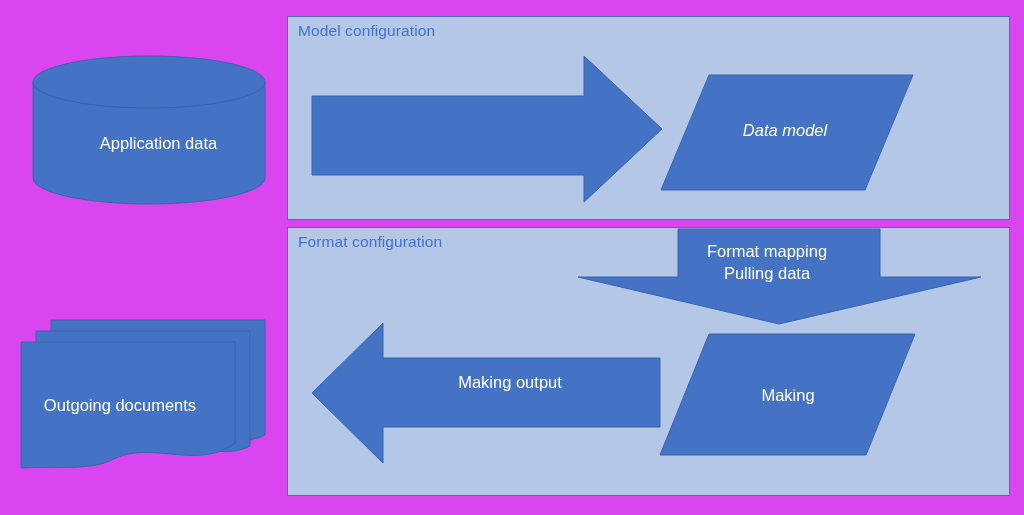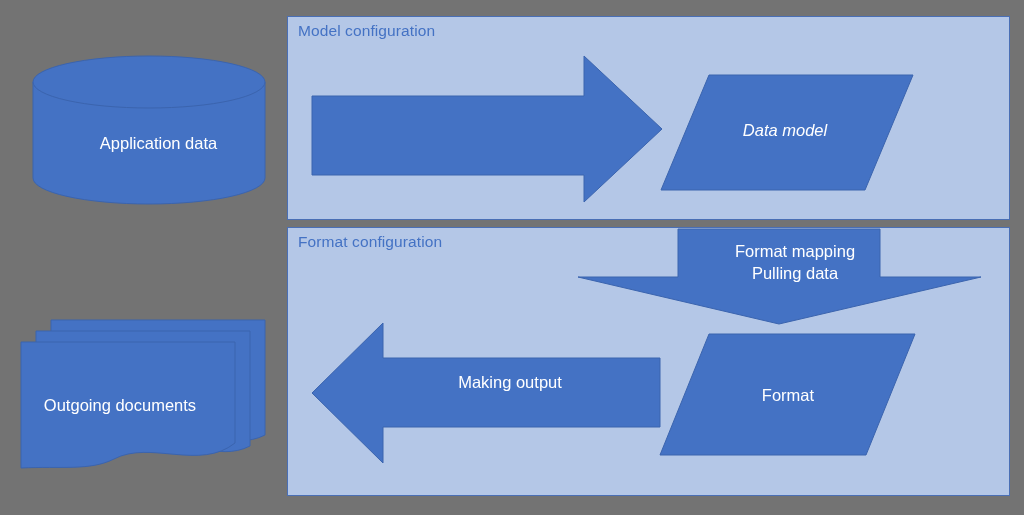--- a/index.html
+++ b/index.html
@@ -10,21 +10,21 @@
   body {
     width: 1024px;
     height: 515px;
     font-family: "Liberation Sans", sans-serif;
     overflow: hidden;
   }
   #canvas {
     position: relative;
     width: 1024px;
     height: 515px;
-    background: #737373;
+    background: #d946ef;
   }
   .panel {
     position: absolute;
     background: #b4c7e7;
     border: 1px solid #4a6fb5;
     box-sizing: border-box;
   }
   #panel-model   { left: 287px; top: 16px;  width: 723px; height: 204px; }
   #panel-format  { left: 287px; top: 227px; width: 723px; height: 269px; }
   .panel-label {
@@ -95,22 +95,22 @@
       <path class="shape-fill" d="M36,331 L250,331 L250,446 C217,463 183,435 150,448 L36,448 Z"></path>
       <path class="shape-fill" d="M21,342 L235,342 L235,443 C200,471 150,440 114,459 C90,471 62,466 21,468 Z"></path>
     </g>
   </svg>
 
   <div class="shape-label cyl-label" style="left:33px; top:133px; width:251px;">Application data</div>
 
 
   <div class="shape-label" style="left:685px; top:120px; width:200px;font-style:italic;">Data model</div>
 
-  <div class="shape-label" style="left:679px; top:241px; width:176px;padding-left:28px;">Format mapping
+  <div class="shape-label" style="left:679px; top:241px; width:176px;">Format mapping
 Pulling data</div>
 
-  <div class="shape-label" style="left:688px; top:385px; width:200px;">Format</div>
+  <div class="shape-label" style="left:688px; top:385px; width:200px;">Making</div>
 
   <div class="shape-label" style="left:400px; top:372px; width:220px;">Making output</div>
 
   <div class="shape-label" style="left:13px; top:395px; width:214px;">Outgoing documents</div>
 
 </div>
 
 </body></html>

